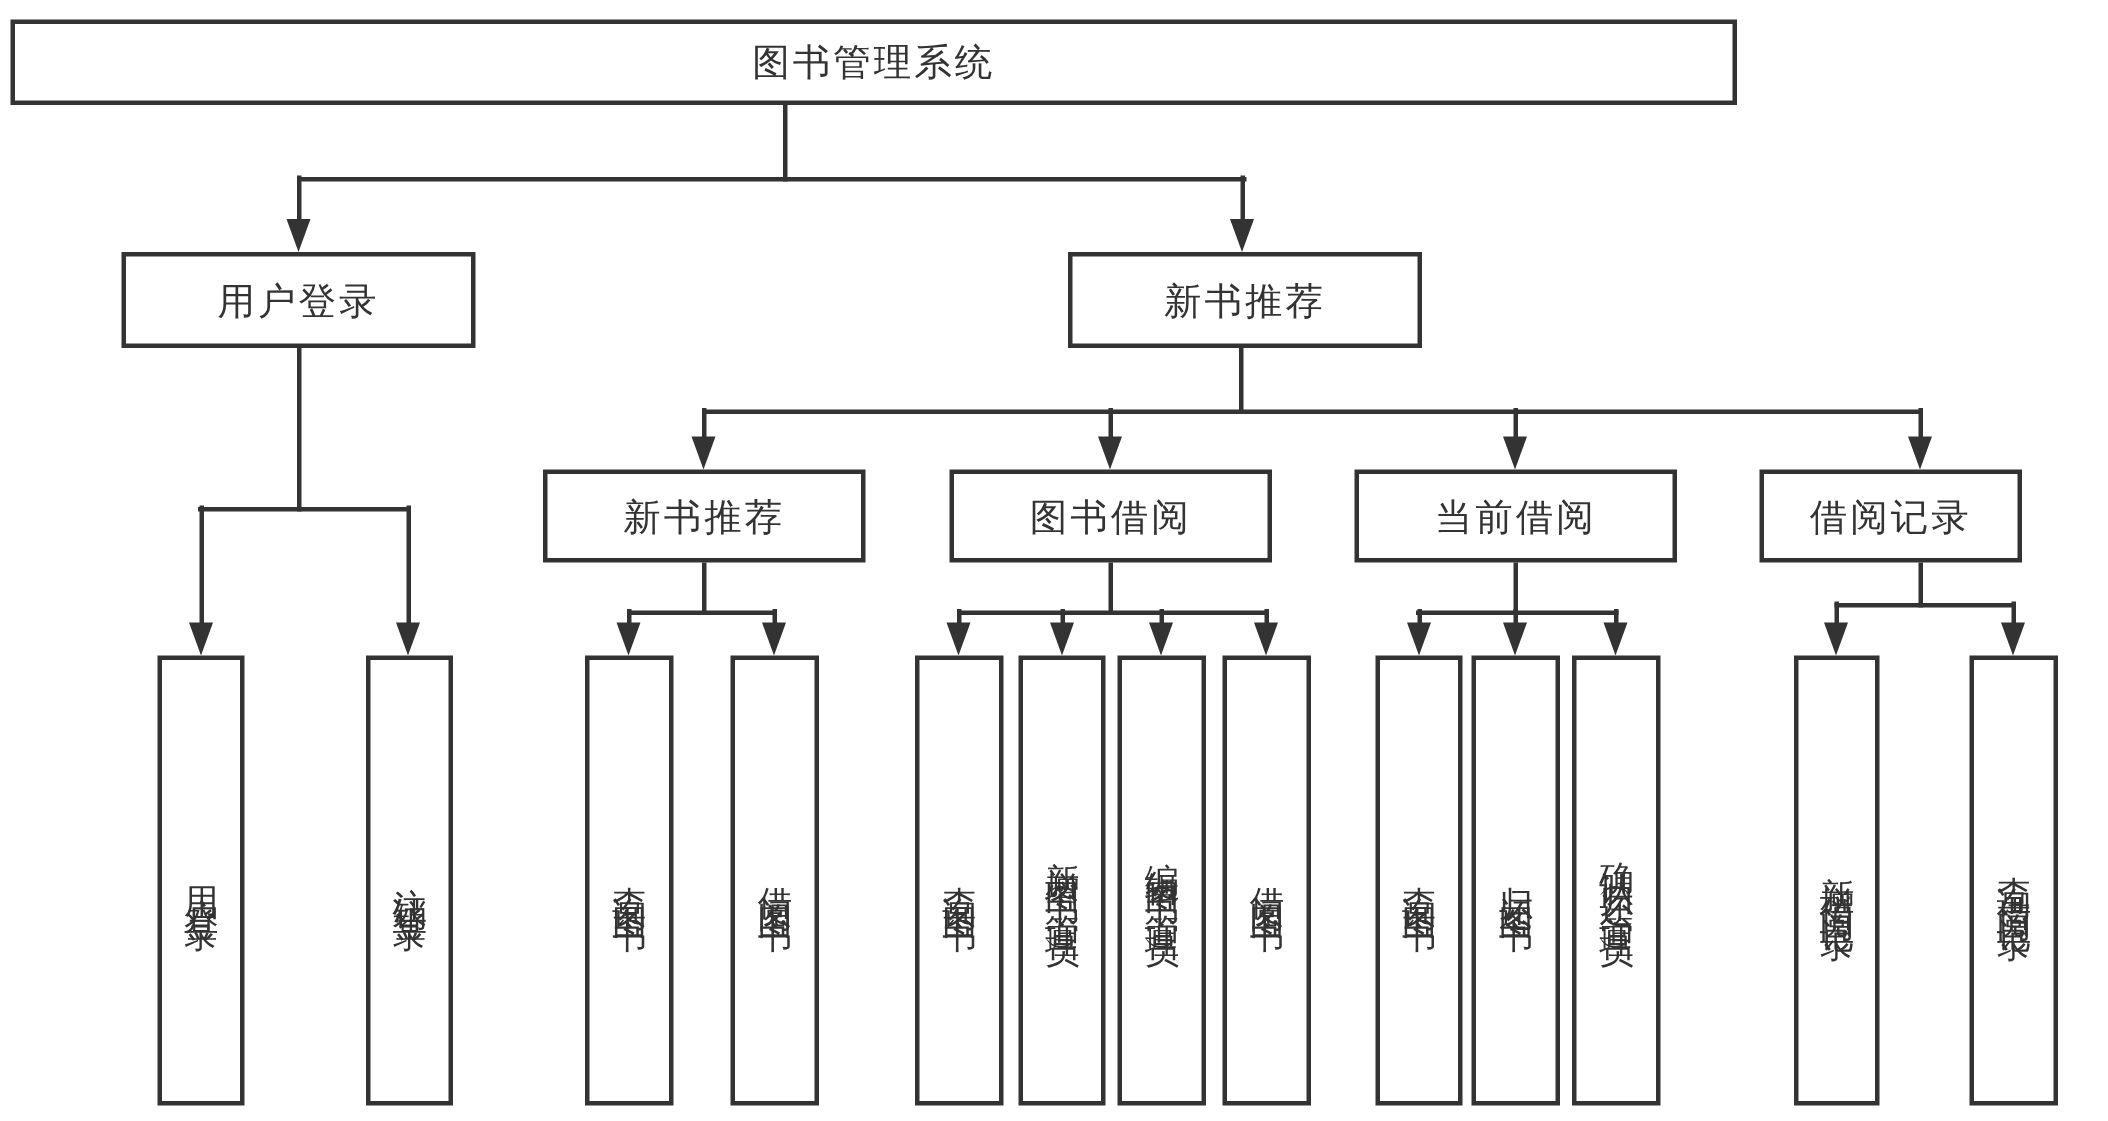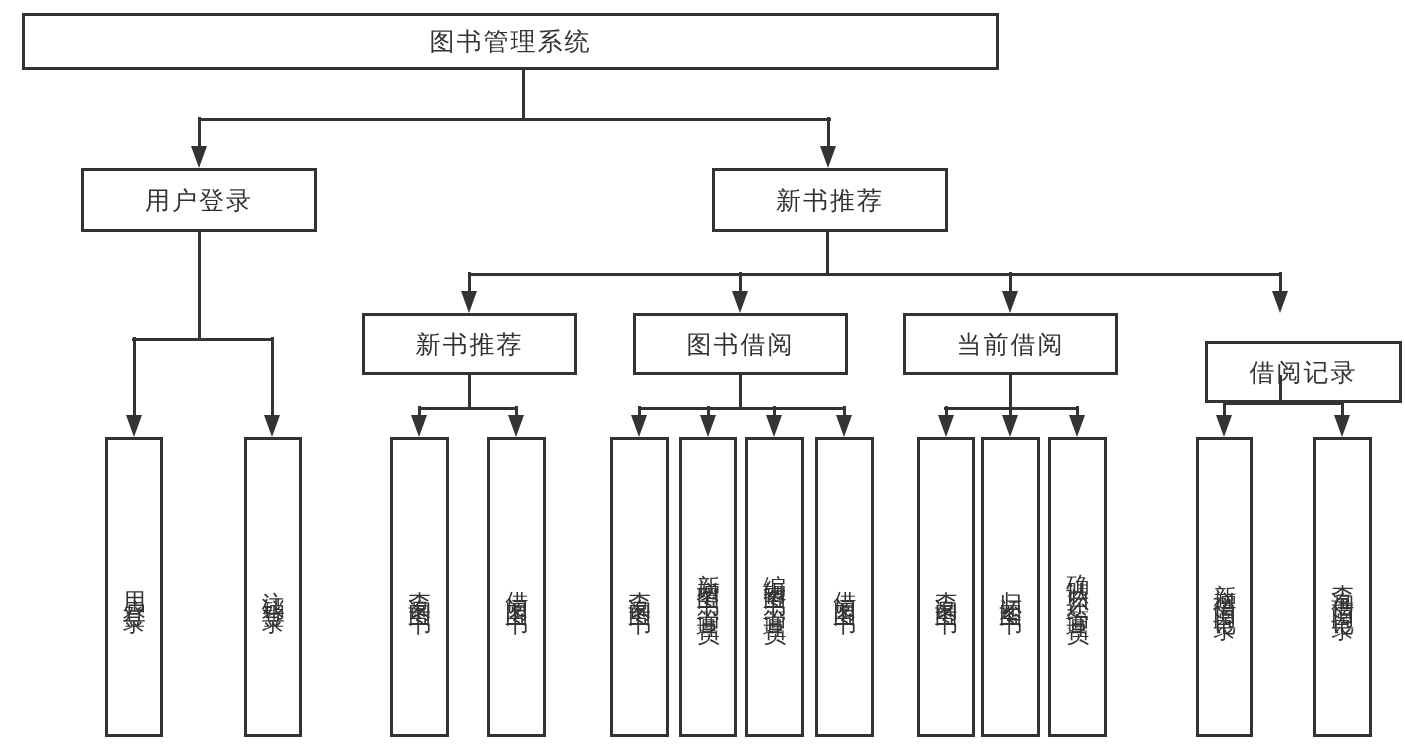--- a/index.html
+++ b/index.html
@@ -76,21 +76,21 @@
     text-shadow: 0 0 3px #ffffff, 1px 1px 1px #ffffff;
     white-space: nowrap;
     z-index: 5;
   }
 </style>
 </head>
 <body>
 
 <div class="stage">
 
-  <div class="box hbox root-box" style="left:22px; top:13px; width:977px; height:57px;">
+  <div class="box hbox root-box" style="left:7px; top:13px; width:1151px; height:57px;">
     <span>图书管理系统</span>
   </div>
 
   <div class="line" style="left:522px; top:70px; width:3px; height:51px;"></div>
   <div class="line" style="left:198px; top:118px; width:633px; height:3px;"></div>
   <div class="drop" style="left:191px; top:118px; height:50px;"></div>
   <div class="drop" style="left:820px; top:118px; height:50px;"></div>
 
   <div class="box hbox" style="left:81px; top:168px; width:236px; height:64px;">
     <span>用户登录</span>
@@ -113,21 +113,21 @@
 
   <div class="box hbox" style="left:362px; top:313px; width:215px; height:62px;">
     <span>新书推荐</span>
   </div>
   <div class="box hbox" style="left:903px; top:313px; width:215px; height:62px;">
     <span>当前借阅</span>
   </div>
   <div class="box hbox" style="left:633px; top:313px; width:215px; height:62px;">
     <span>图书借阅</span>
   </div>
-  <div class="box hbox" style="left:1205px; top:313px; width:197px; height:62px;margin-top:28px;">
+  <div class="box hbox" style="left:1173px; top:313px; width:175px; height:62px;">
     <span>借阅记录</span>
   </div>
 
   <div class="line" style="left:468px; top:375px; width:3px; height:35px;"></div>
   <div class="line" style="left:418px; top:407px; width:100px; height:3px;"></div>
   <div class="drop" style="left:411px; top:407px; height:30px;"></div>
   <div class="drop" style="left:508px; top:407px; height:30px;"></div>
 
   <div class="line" style="left:739px; top:375px; width:3px; height:35px;"></div>
   <div class="line" style="left:638px; top:407px; width:208px; height:3px;"></div>

